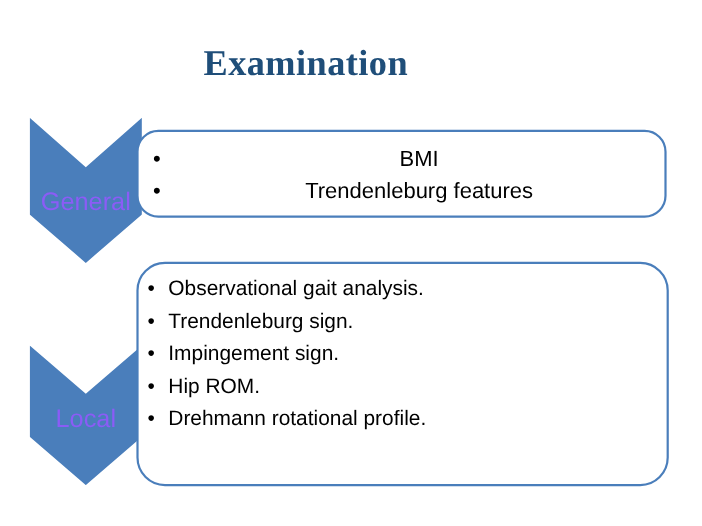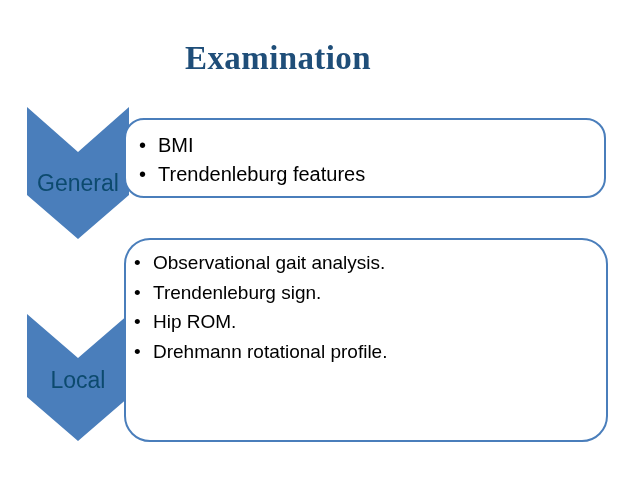--- a/index.html
+++ b/index.html
@@ -41,21 +41,21 @@
     display: block;
   }
   .chevron svg {
     display: block;
   }
   .chevron-label {
     position: absolute;
     left: 0;
     width: 100%;
     text-align: center;
-    color: #0c4a6e;
+    color: #8b5cf6;
     font-family: "Liberation Sans", sans-serif;
     font-size: 23px;
     line-height: 26px;
     white-space: nowrap;
   }
 
   #chev-general {
     left: 27px;
     top: 107px;
     width: 102px;
@@ -82,20 +82,21 @@
     border: 2px solid #4a7ebb;
     border-radius: 22px;
     box-sizing: border-box;
   }
   #box-general {
     left: 124px;
     top: 118px;
     width: 482px;
     height: 80px;
     border-radius: 20px;
+    text-align: center;
   }
   #box-local {
     left: 124px;
     top: 238px;
     width: 484px;
     height: 204px;
     border-radius: 26px;
   }
 
   .bullet-list {
@@ -159,18 +160,19 @@
     <svg width="102" height="127" viewBox="0 0 102 127" xmlns="http://www.w3.org/2000/svg">
       <polygon points="0,0 51,44 102,0 102,83 51,127 0,83" fill="#4a7ebb"></polygon>
     </svg>
     <div class="chevron-label">Local</div>
   </div>
 
   <div class="content-box" id="box-local">
     <ul class="bullet-list">
       <li class="bullet-item">Observational gait analysis.</li>
       <li class="bullet-item">Trendenleburg sign.</li>
+      <li class="bullet-item">Impingement sign.</li>
       <li class="bullet-item">Hip ROM.</li>
       <li class="bullet-item">Drehmann rotational profile.</li>
     </ul>
   </div>
 
 </div>
 
 </body></html>

